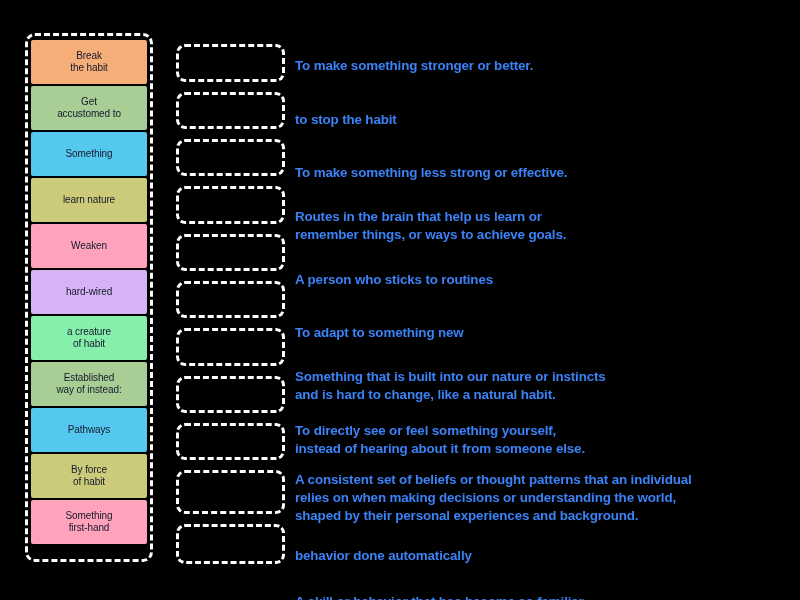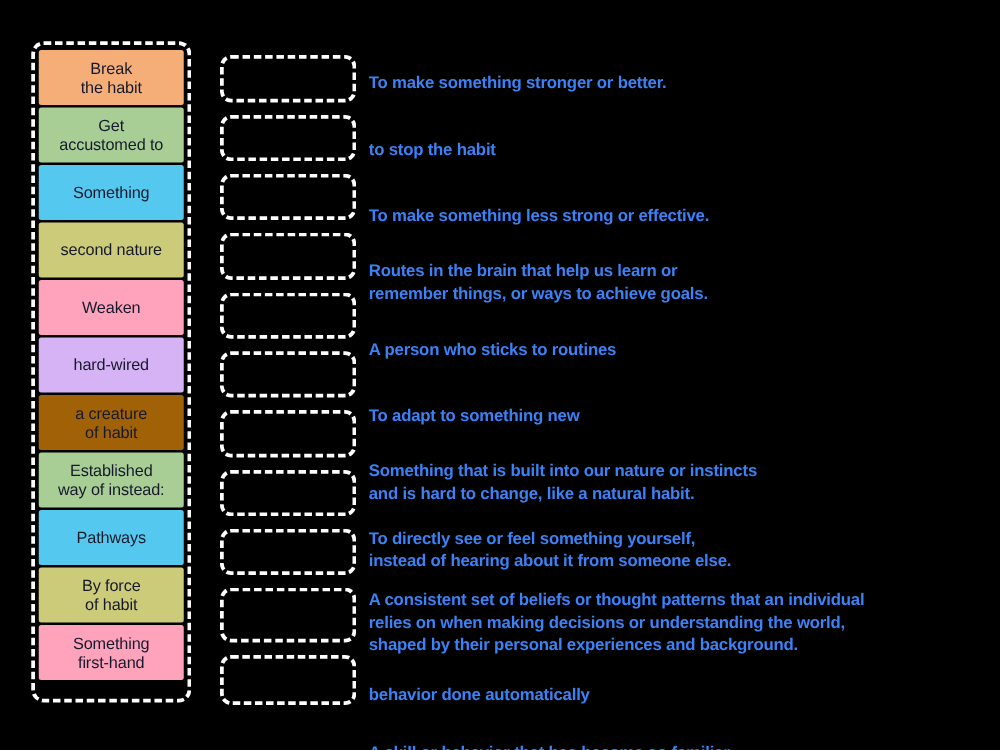--- a/index.html
+++ b/index.html
@@ -32,21 +32,21 @@
   }
 
   .tile {
     height: 44px;
     border-radius: 2px;
     display: flex;
     align-items: center;
     justify-content: center;
     text-align: center;
     color: #15192b;
-    font-size: 13px;
+    font-size: 10px;
     font-weight: 400;
     line-height: 1.18;
     letter-spacing: -0.1px;
     padding: 0 3px;
     cursor: grab;
     user-select: none;
     white-space: pre-line;
     overflow: hidden;
   }
 
@@ -87,24 +87,24 @@
 </style>
 </head>
 <body>
 
 <div id="tile-bank">
     <div class="tile" style="background: rgb(245, 174, 120);">Break
 the habit</div>
     <div class="tile" style="background: rgb(168, 206, 150);">Get
 accustomed to</div>
     <div class="tile" style="background: rgb(85, 200, 240);">Something</div>
-    <div class="tile" style="background: rgb(204, 203, 121);">second nature</div>
+    <div class="tile" style="background: rgb(204, 203, 121);">learn nature</div>
     <div class="tile" style="background: rgb(255, 163, 188);">Weaken</div>
     <div class="tile" style="background: rgb(213, 179, 245);">hard-wired</div>
-    <div class="tile" style="background: #a16207;">a creature
+    <div class="tile" style="background: #86efac;">a creature
 of habit</div>
     <div class="tile" style="background: rgb(168, 206, 150);">Established
 way of instead:</div>
     <div class="tile" style="background: rgb(85, 200, 240);">Pathways</div>
     <div class="tile" style="background: rgb(204, 203, 121);">By force
 of habit</div>
     <div class="tile" style="background: rgb(255, 163, 188);">Something
 first-hand</div>
   </div>
 

